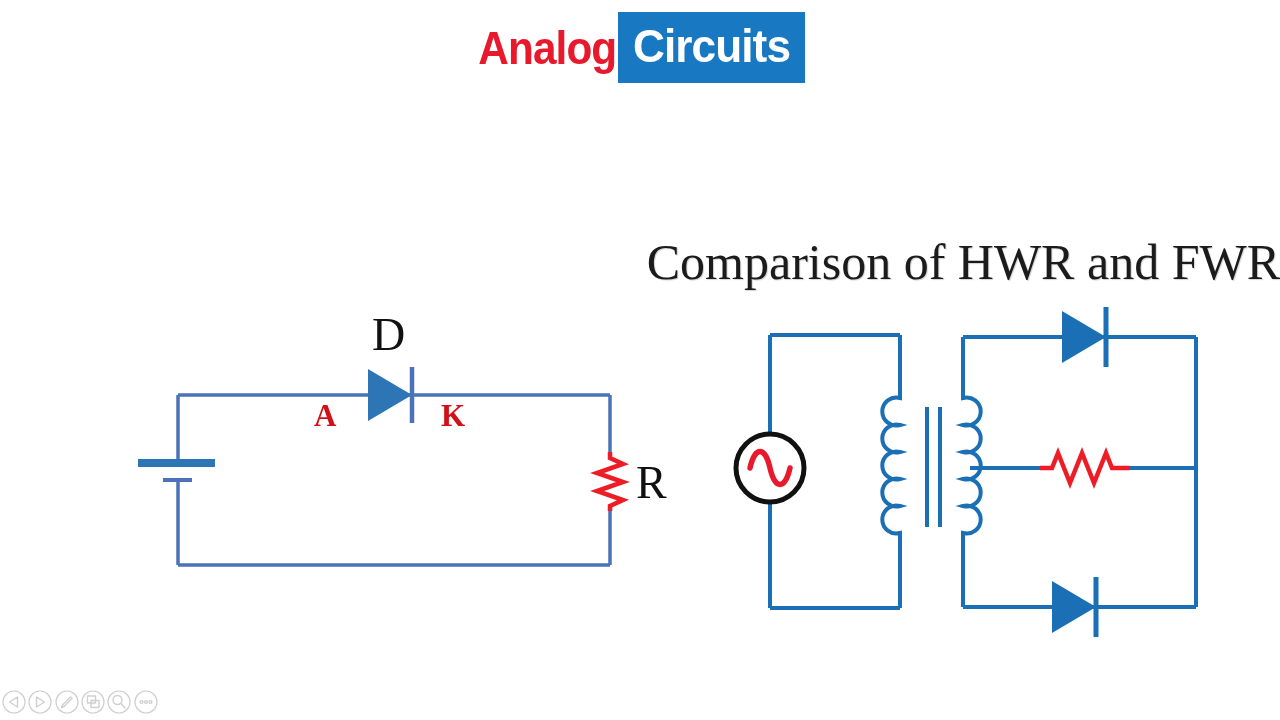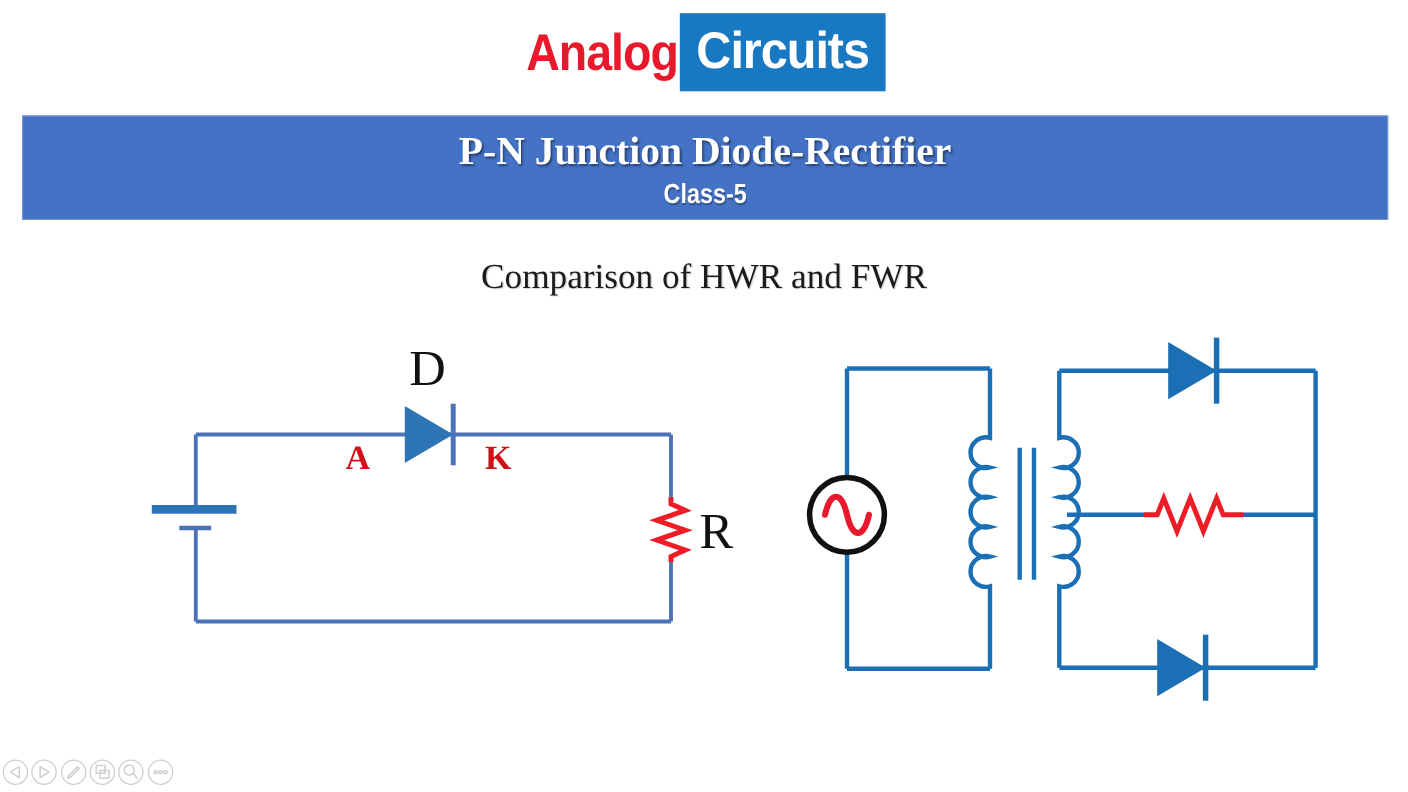--- a/index.html
+++ b/index.html
@@ -25,22 +25,22 @@
   .banner-title{
     font-family:"Liberation Serif",serif;font-weight:bold;font-size:36px;line-height:50px;margin-top:6px;
     text-shadow:1.5px 1.5px 2px rgba(0,0,0,.45);
   }
   .banner-subtitle{
     font-weight:bold;font-size:25px;line-height:30px;letter-spacing:0px;
     transform:scaleX(.85);transform-origin:center;text-shadow:1px 1px 1px rgba(0,0,0,.3);
   }
   
   .heading{
-    position:absolute;top:233px;left:0;width:100%;text-align:center;
-    font-family:"Liberation Serif",serif;font-size:32px;color:#1b1b1b;
+    position:absolute;top:233px;left:0;width:100%;text-align:right;
+    font-family:"Liberation Serif",serif;font-size:50px;color:#1b1b1b;
     text-shadow:1px 1px 1px rgba(0,0,0,.18);
   }
   
   svg{position:absolute;display:block;}
   .wire-hwr{stroke:var(--hwr-wire);stroke-width:3.5;fill:none;}
   .wire-fwr{stroke:var(--fwr-wire);stroke-width:4;fill:none;}
   .diode-hwr{fill:var(--diode-hwr);stroke:none;}
   .diode-fwr{fill:var(--fwr-wire);stroke:none;}
   .bar-hwr{stroke:var(--hwr-wire);stroke-width:4.5;fill:none;}
   .bar-fwr{stroke:var(--fwr-wire);stroke-width:5;fill:none;}
@@ -64,24 +64,20 @@
 </head>
 <body>
 
 <div id="screen">
 
   <div class="logo">
     <span class="logo-red">Analog</span>
     <span class="logo-box">Circuits</span>
   </div>
 
-  <div class="banner">
-    <div class="banner-title">P-N Junction Diode-Rectifier</div>
-    <div class="banner-subtitle">Class-5</div>
-  </div>
 
   <div class="heading">Comparison of HWR and FWR</div>
 
   <svg style="left:40px;top:290px;" width="660" height="350" viewBox="0 0 660 350">
 
     <path class="wire-hwr" d="M138,105 H570"></path>
     <path class="wire-hwr" d="M138,105 V169 M138,190 V275"></path>
     <path class="wire-hwr" d="M138,275 H570"></path>
     <path class="wire-hwr" d="M570,105 V164 M570,219 V275"></path>
 

